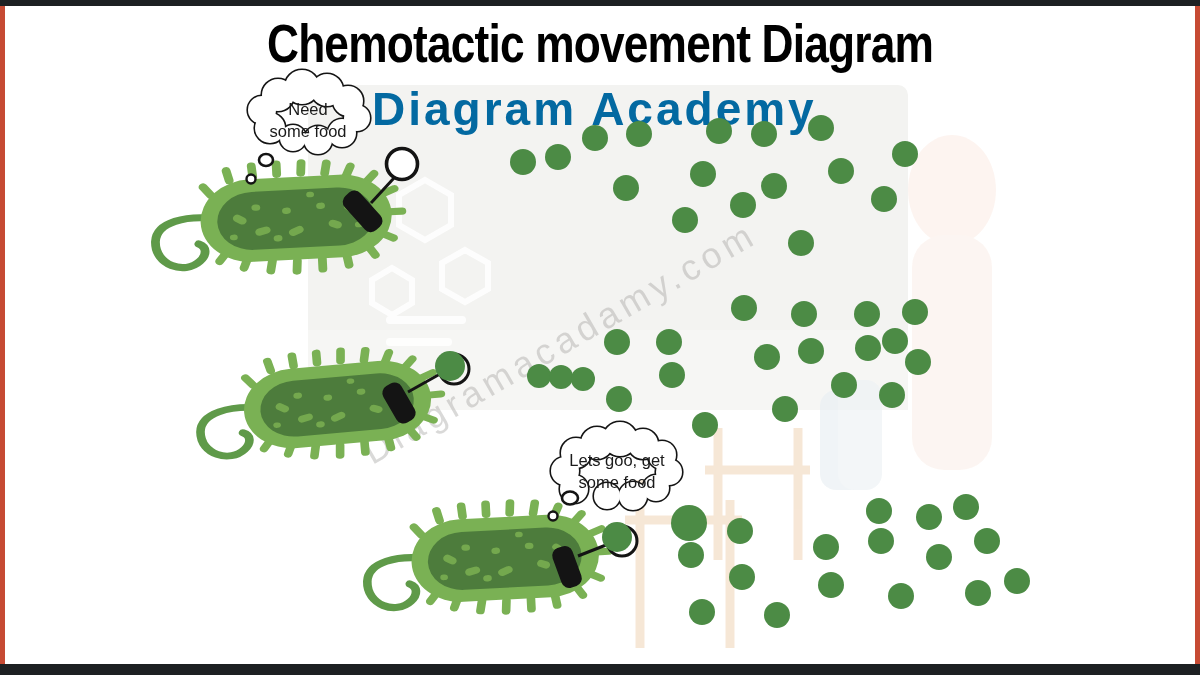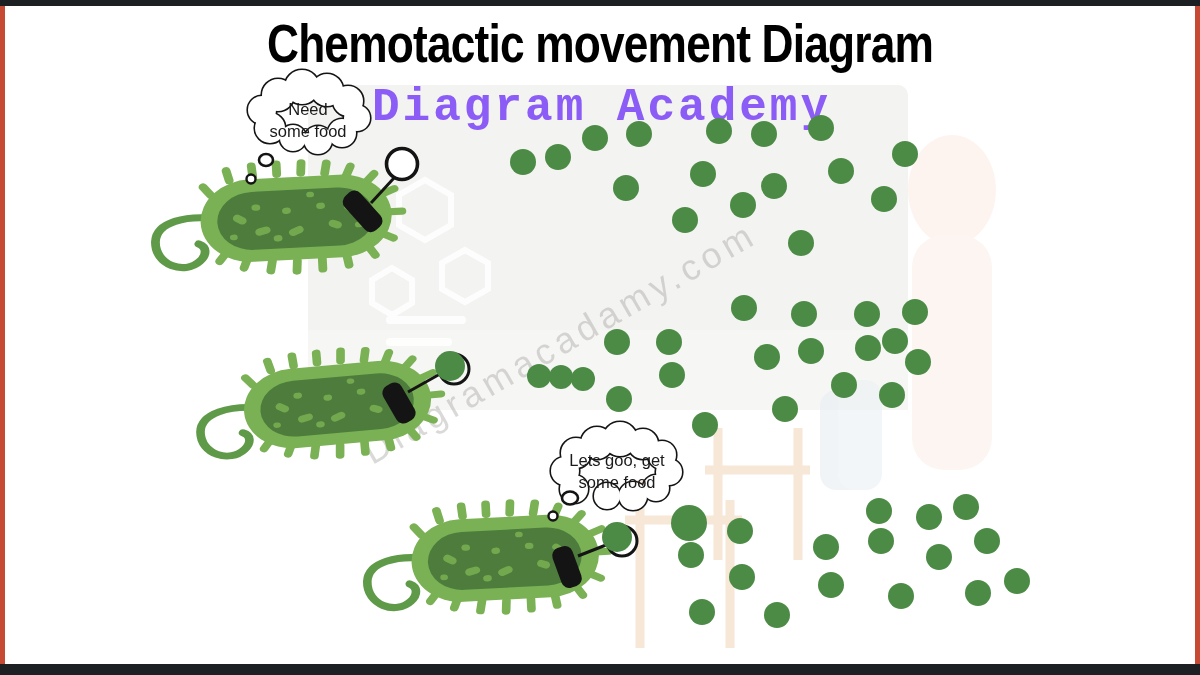--- a/index.html
+++ b/index.html
@@ -12,21 +12,21 @@
 
   
   .bar-top{position:absolute;left:0;top:0;width:1200px;height:6px;background:var(--c-frame-black);z-index:40;}
   .bar-bottom{position:absolute;left:0;top:664px;width:1200px;height:11px;background:var(--c-frame-black);z-index:40;}
   .strip-left{position:absolute;left:0;top:6px;width:5px;height:658px;background:var(--c-frame-red);z-index:41;}
   .strip-right{position:absolute;right:0;top:6px;width:5px;height:658px;background:var(--c-frame-red);z-index:41;}
 
   
   .bg-decor{position:absolute;left:0;top:0;width:1200px;height:675px;z-index:1;}
   .brand-watermark{position:absolute;left:372px;top:82px;z-index:2;font-size:46px;font-weight:700;
-    letter-spacing:3px;color:#8b5cf6;white-space:nowrap;font-family:Liberation Mono, monospace;}
+    letter-spacing:3px;color:#0369a1;white-space:nowrap;}
   .site-watermark{position:absolute;left:250px;top:322px;width:620px;z-index:3;text-align:center;
     font-size:36px;letter-spacing:5px;color:#9e9c9a;opacity:.38;white-space:nowrap;
     transform:rotate(-30deg);}
 
   .page-title{position:absolute;left:50%;top:14px;transform:translateX(-50%) scaleX(.82);z-index:30;
     font-size:54px;font-weight:700;letter-spacing:-1px;color:#000;white-space:nowrap;line-height:1.1;}
 
   
   .dot-layer{position:absolute;left:0;top:0;width:1200px;height:675px;z-index:4;}
   .food-dot{position:absolute;border-radius:50%;background:var(--c-food);transform:translate(-50%,-50%);}

